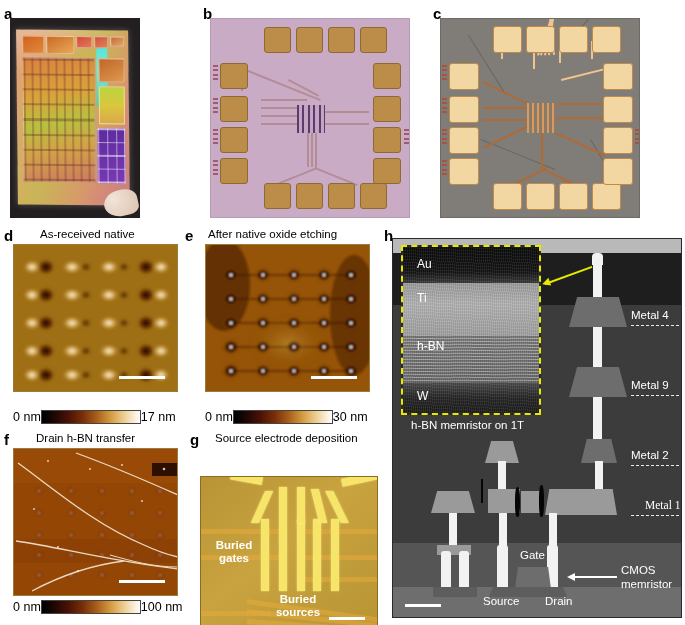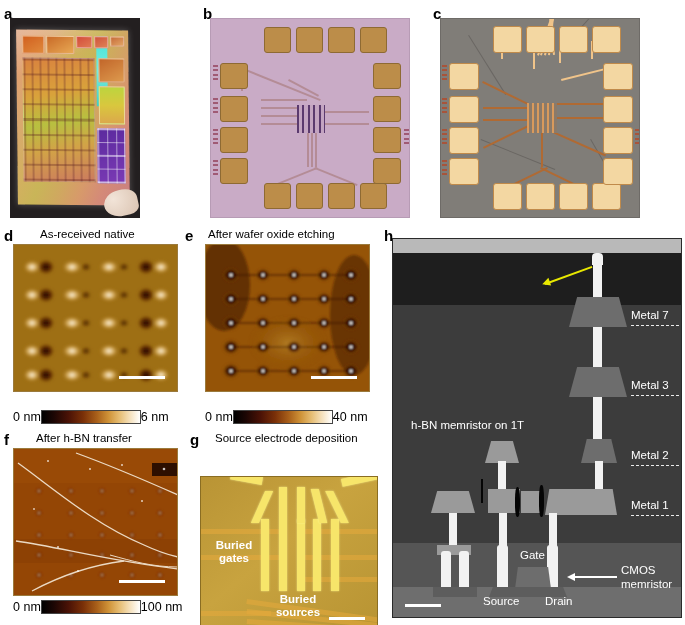--- a/index.html
+++ b/index.html
@@ -452,25 +452,25 @@
           <ellipse cx="110" cy="106" rx="6" ry="5" fill="url(#dMid)"></ellipse>
         <ellipse cx="110" cy="130" rx="6" ry="5" fill="url(#dMid)"></ellipse>
       </g>
     </g>
   </svg>
   <div class="scalebar" style="right:12px; bottom:12px; width:46px;"></div>
 </div>
 <div class="cbar-row" style="left:13px; top:410px;">
   <span class="cbar-label">0 nm</span>
   <span class="cbar-grad"></span>
-  <span class="cbar-label">6 nm</span>
+  <span class="cbar-label">17 nm</span>
 </div>
 
 <div class="panel-letter" style="left:185px; top:228px;">e</div>
-<div class="panel-title" style="left:208px; top:229px;">After wafer oxide etching</div>
+<div class="panel-title" style="left:208px; top:229px;">After native oxide etching</div>
 <div class="afm-img" style="left:205px; top:244px; width:165px; height:148px;">
   <svg width="165" height="148" viewBox="0 0 165 148">
     <defs>
       <radialGradient id="eDark">
           <stop offset="0%" stop-color="#120200"></stop>
           <stop offset="45%" stop-color="#3a1003" stop-opacity=".9"></stop>
           <stop offset="100%" stop-color="#8a4f08" stop-opacity="0"></stop>
         </radialGradient>
       <radialGradient id="eSoft">
           <stop offset="0%" stop-color="#c79a38" stop-opacity=".55"></stop>
@@ -547,25 +547,25 @@
           <circle cx="118" cy="126" r="1.4"></circle>
           <circle cx="145" cy="126" r="1.6"></circle>
       </g>
     </g>
   </svg>
   <div class="scalebar" style="right:12px; bottom:12px; width:46px;"></div>
 </div>
 <div class="cbar-row" style="left:205px; top:410px;">
   <span class="cbar-label">0 nm</span>
   <span class="cbar-grad"></span>
-  <span class="cbar-label">40 nm</span>
+  <span class="cbar-label">30 nm</span>
 </div>
 
 <div class="panel-letter" style="left:4px; top:432px;">f</div>
-<div class="panel-title" style="left:36px; top:433px;">After h-BN transfer</div>
+<div class="panel-title" style="left:36px; top:433px;">Drain h-BN transfer</div>
 <div class="afm-img" style="left:13px; top:448px; width:165px; height:148px;">
   <svg width="165" height="148" viewBox="0 0 165 148">
     <defs>
       <radialGradient id="fDot">
           <stop offset="0%" stop-color="#fdf0d8"></stop>
           <stop offset="35%" stop-color="#6d2c04" stop-opacity=".7"></stop>
           <stop offset="100%" stop-color="#8c3f05" stop-opacity="0"></stop>
         </radialGradient>
       <filter id="fBlur">
           <feGaussianBlur stdDeviation="0.8"></feGaussianBlur>
@@ -707,39 +707,50 @@
   <div class="via" style="left:48px; top:312px; width:10px; height:40px; border-radius:3px;"></div>
   <div class="via" style="left:66px; top:312px; width:10px; height:40px; border-radius:3px;"></div>
   <div class="via" style="left:104px; top:306px; width:11px; height:46px; border-radius:3px;"></div>
   <div class="via" style="left:154px; top:306px; width:11px; height:46px; border-radius:3px;"></div>
   <div class="trapz dark" style="left:122px; top:328px; width:36px; height:22px; clip-path:polygon(8% 0%, 92% 0%, 100% 100%, 0% 100%);"></div>
 
   <div class="trapz" style="left:40px; top:348px; width:44px; height:10px; background:#5d5d5d;"></div>
   <div class="trapz" style="left:96px; top:348px; width:78px; height:10px; background:#5d5d5d; clip-path:polygon(5% 0%, 95% 0%, 100% 100%, 0% 100%);"></div>
 
   <div class="h-dash" style="left:238px; top:86px; width:48px;"></div>
-  <div class="h-text" style="left:238px; top:70px;">Metal 7</div>
+  <div class="h-text" style="left:238px; top:70px;">Metal 4</div>
 
   <div class="h-dash" style="left:238px; top:156px; width:48px;"></div>
-  <div class="h-text" style="left:238px; top:140px;">Metal 3</div>
+  <div class="h-text" style="left:238px; top:140px;">Metal 9</div>
 
   <div class="h-dash" style="left:238px; top:226px; width:48px;"></div>
   <div class="h-text" style="left:238px; top:210px;">Metal 2</div>
 
   <div class="h-dash" style="left:238px; top:276px; width:48px;"></div>
-  <div class="h-text" style="left:238px; top:260px;">Metal 1</div>
+  <div class="h-text" style="left:252px; top:260px;font-family:Liberation Serif, serif;">Metal 1</div>
 
   <div class="h-text" style="left:127px; top:310px;">Gate</div>
   <div class="h-text" style="left:228px; top:325px;">CMOS
 memristor</div>
   <div class="white-arrow-line" style="left:180px; top:337px; width:44px;"></div>
   <div class="arrow-head" style="left:174px; top:334px; border-right:8px solid #ffffff;"></div>
 
   <div class="h-text" style="left:90px; top:356px;">Source</div>
   <div class="h-text" style="left:152px; top:356px;">Drain</div>
 
+  <div class="tem-inset">
+    <div class="tem-au"></div>
+    <div class="tem-ti"></div>
+    <div class="tem-hbn"></div>
+    <div class="tem-w"></div>
+    <div class="tem-noise"></div>
+    <div class="tem-label" style="left:14px; top:10px;">Au</div>
+    <div class="tem-label" style="left:14px; top:44px;">Ti</div>
+    <div class="tem-label" style="left:14px; top:92px;">h-BN</div>
+    <div class="tem-label" style="left:14px; top:142px;">W</div>
+  </div>
   <div class="inset-caption" style="left:18px; top:180px;">h-BN memristor on 1T</div>
 
   <div class="arrow-line" style="left:152px; top:44px; width:50px; transform:rotate(-20deg);"></div>
   <div class="arrow-head" style="left:149px; top:40px; border-right:8px solid #e8e800; transform:rotate(-20deg);"></div>
 
   <div class="scalebar" style="left:12px; bottom:10px; width:36px;"></div>
 </div>
 
 </body></html>

